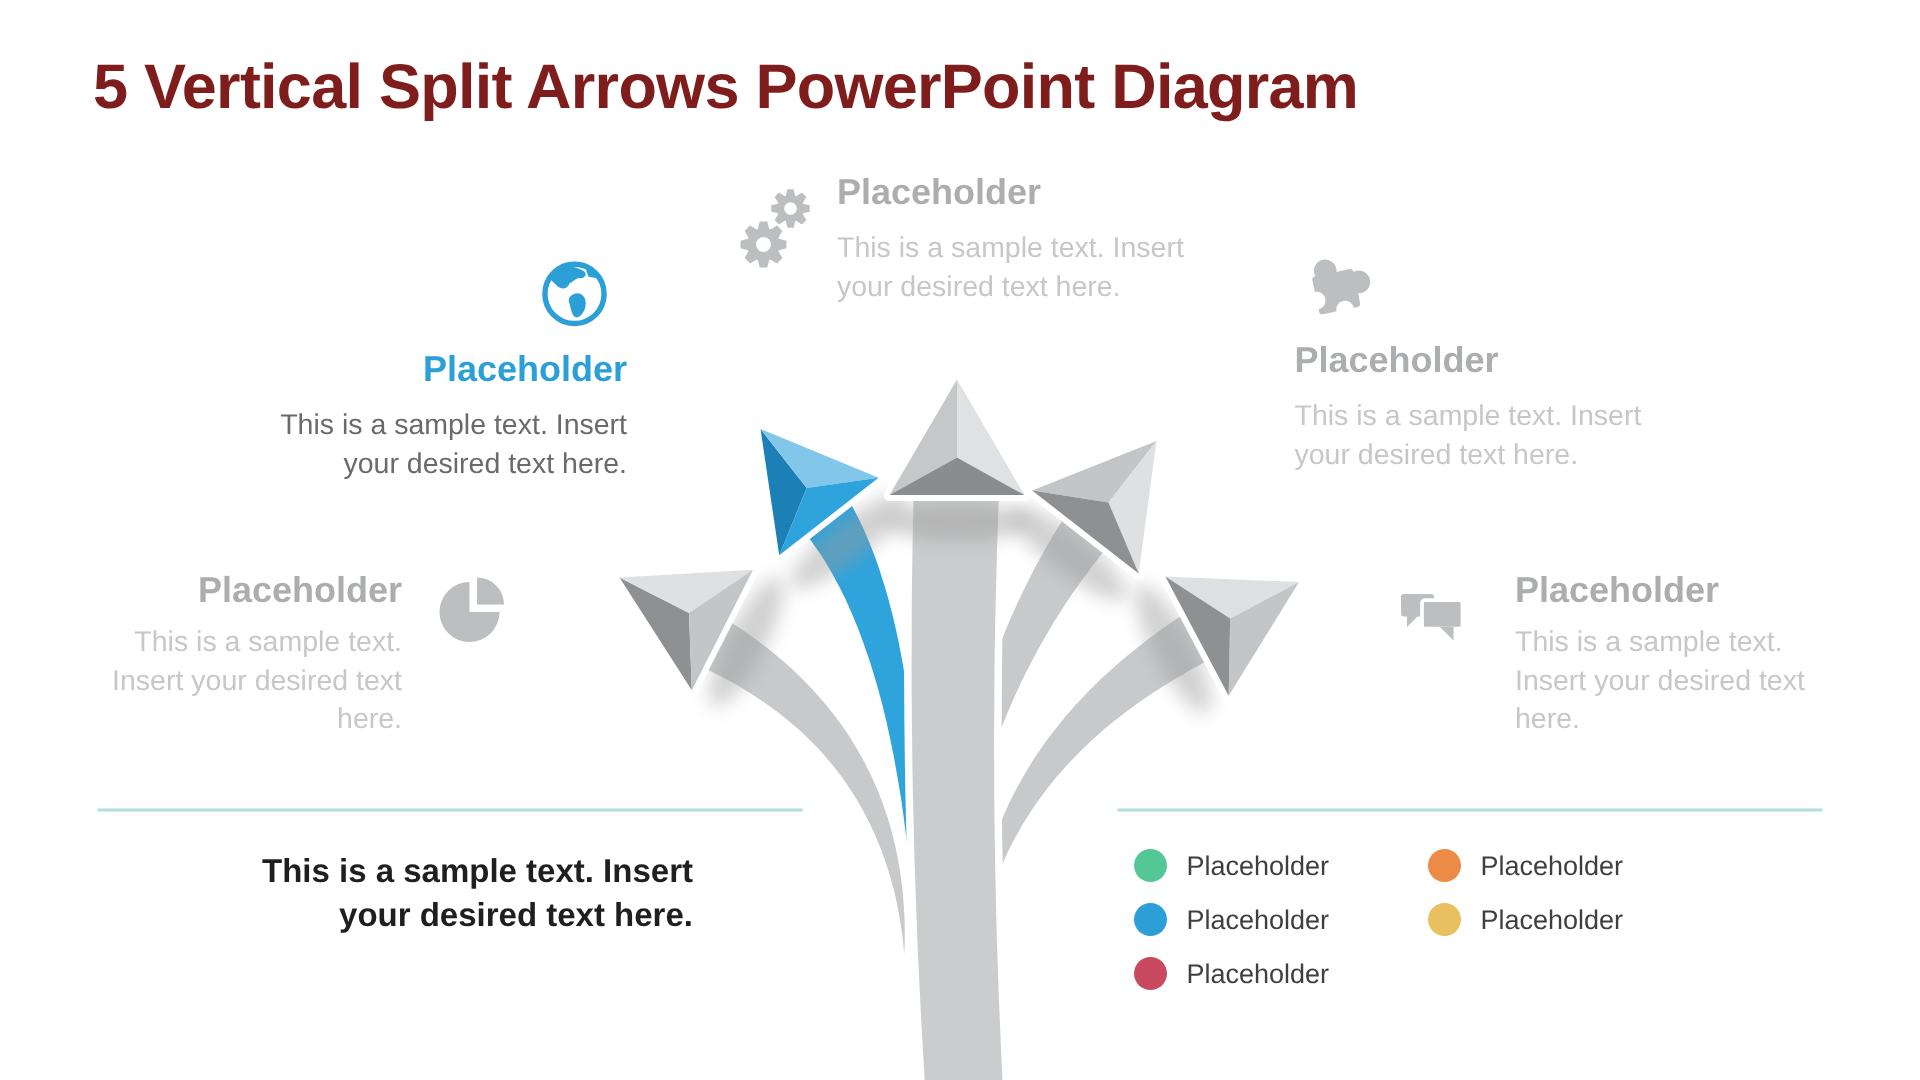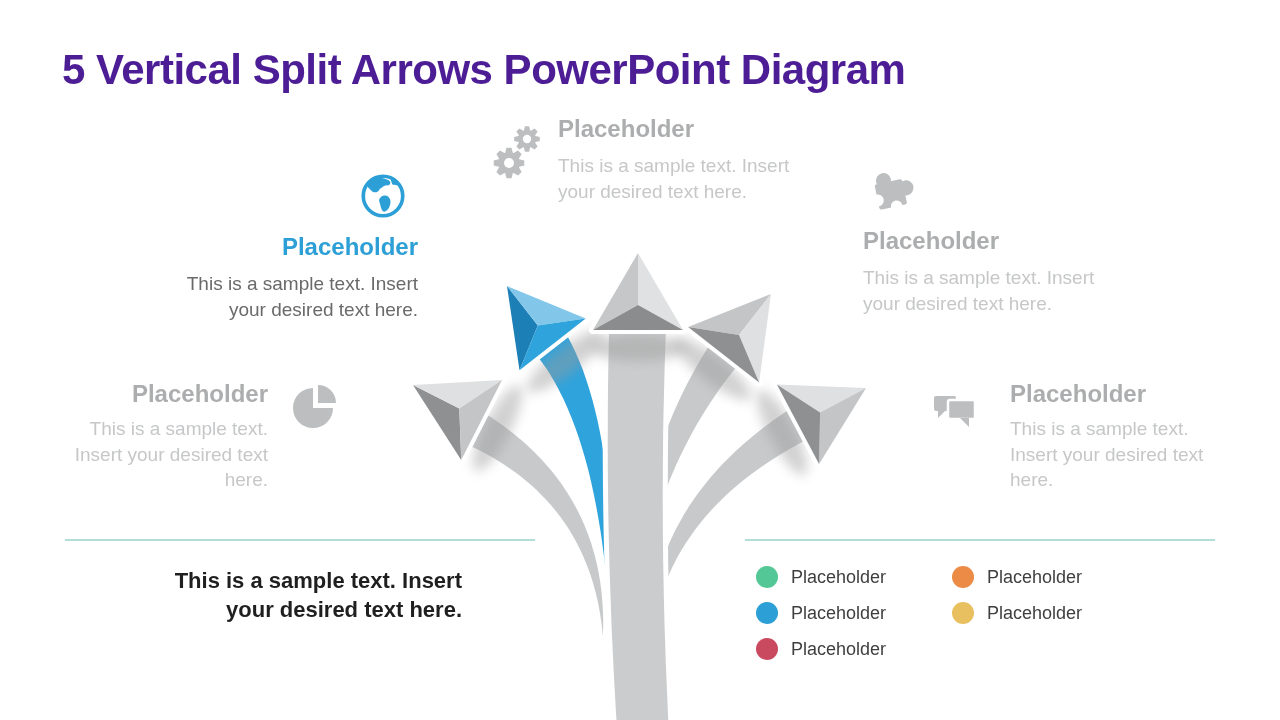--- a/index.html
+++ b/index.html
@@ -1,18 +1,18 @@
 <!DOCTYPE html>
 <html style="--accent: #2B9FD6; --icon-gray: #BDBEBF; --divider: #B2DEDA;"><head>
 <meta charset="utf-8">
 <style>
   html,body{margin:0;padding:0;background:#fff;}
   .slide{position:relative;width:1280px;height:720px;background:#ffffff;overflow:hidden;
          font-family:"Liberation Sans",sans-serif;}
-  .title{position:absolute;left:62px;top:46px;font-size:42px;font-weight:700;color:#4c1d95;
+  .title{position:absolute;left:62px;top:34px;font-size:42px;font-weight:700;color:#7f1d1d;
          letter-spacing:-0.5px;white-space:nowrap;}
   #arrows{position:absolute;left:0;top:0;width:1280px;height:720px;}
   .block{position:absolute;}
   .h{font-size:24px;font-weight:700;color:#acadae;line-height:1.1;}
   .h.blue{color:var(--accent);}
   .b{font-size:19px;line-height:1.34;color:#c6c7c8;margin-top:11px;}
   .b.dark{color:#6a6a6a;}
   .right{text-align:right;}
   .icon{display:inline-block;vertical-align:top;}
   .topflex{display:flex;gap:12px;align-items:flex-start;}

